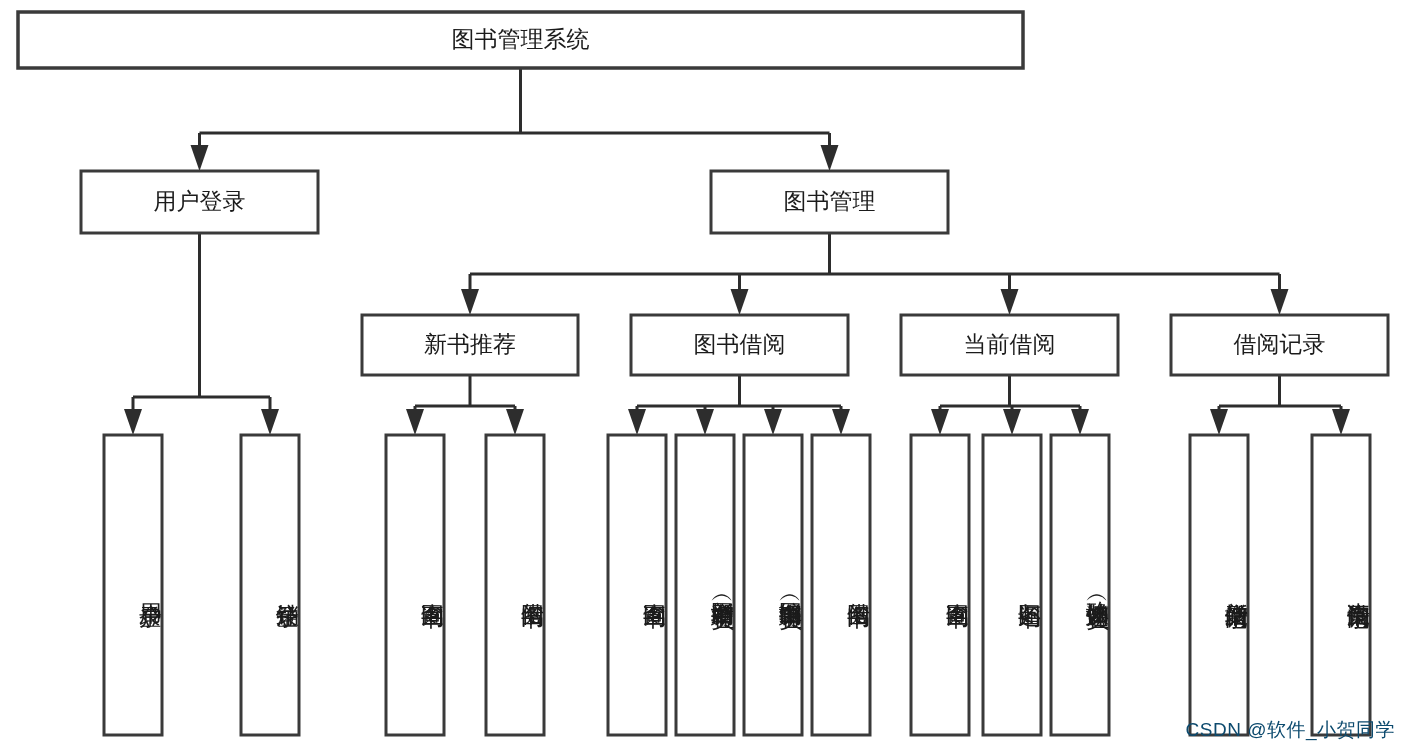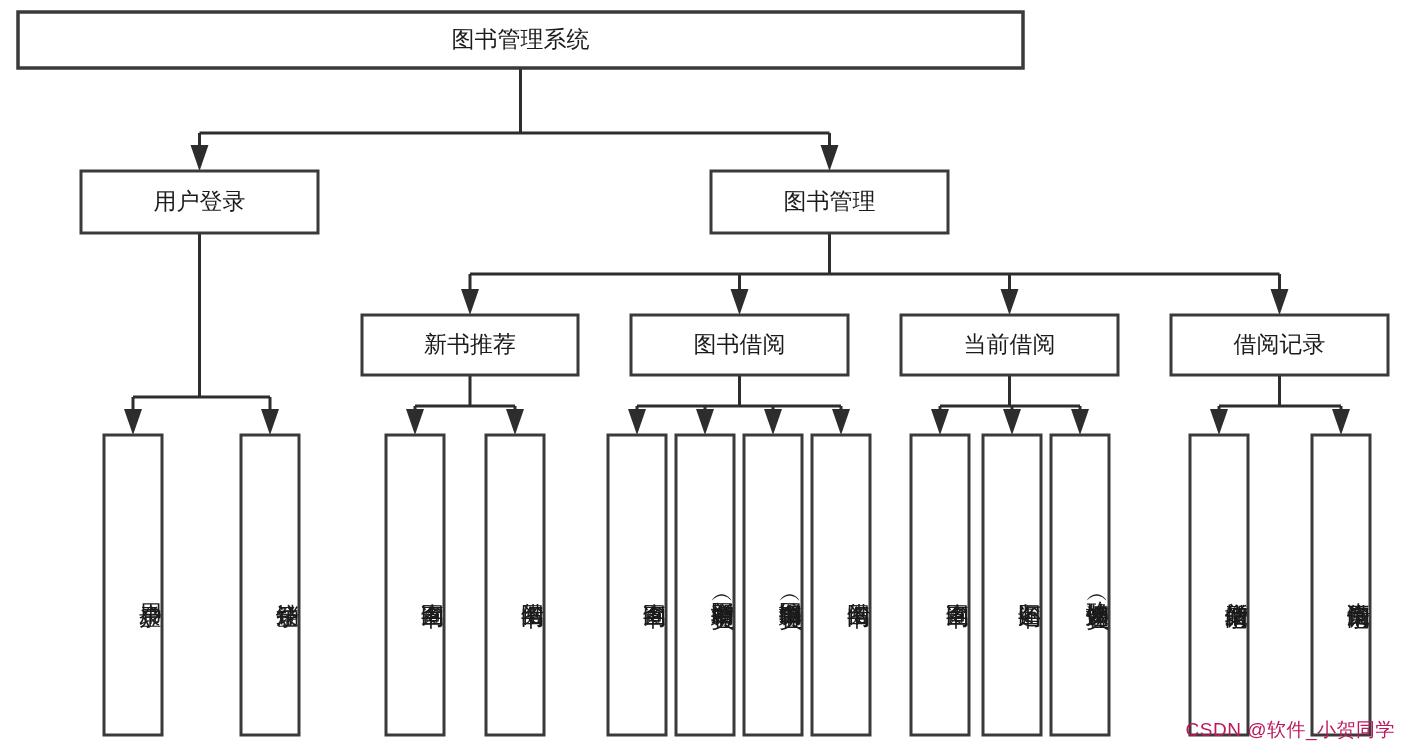--- a/index.html
+++ b/index.html
@@ -51,21 +51,21 @@
     white-space:nowrap;
     pointer-events:none;
   }
 
   .watermark{
     position:absolute;
     right:10px;
     bottom:4px;
     font-family:"Liberation Sans","DejaVu Sans",sans-serif;
     font-size:19px;
-    color:#be185d;
+    color:#0c4a6e;
     letter-spacing:0.5px;
     white-space:nowrap;
   }
 </style>
 </head>
 <body>
 
 <div id="diagram-root">
 
   <svg class="diagram-canvas" id="diagram-canvas" viewBox="0 0 1405 747" xmlns="http://www.w3.org/2000/svg">

